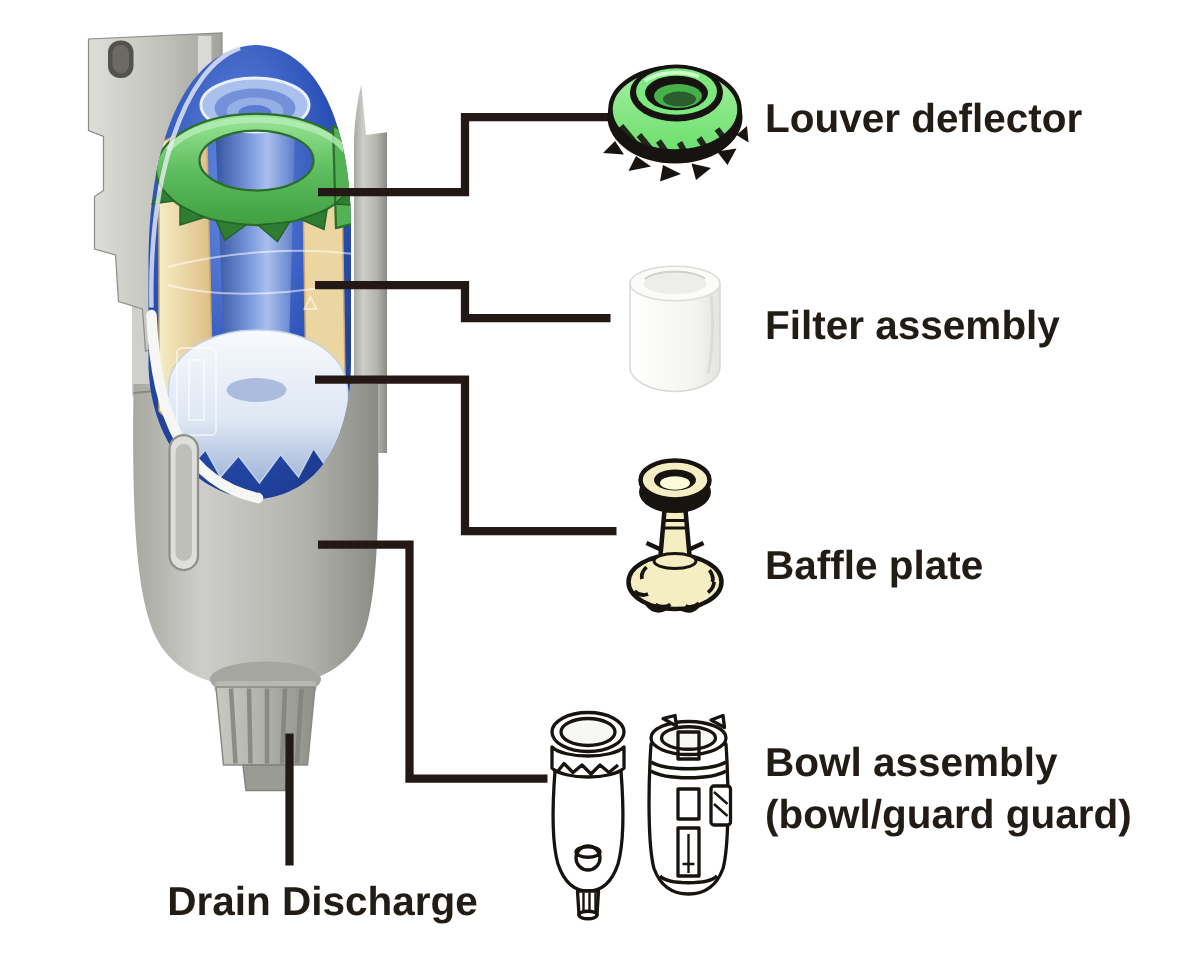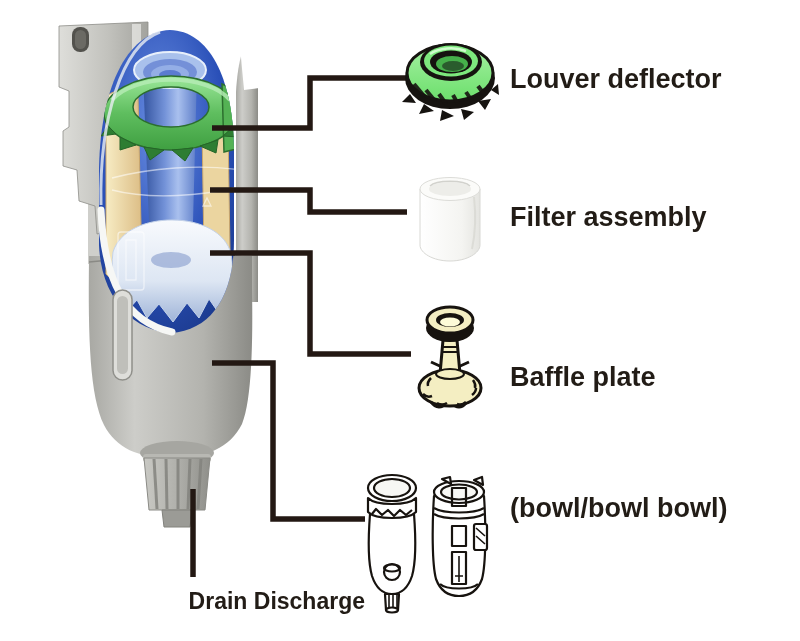--- a/index.html
+++ b/index.html
@@ -7,22 +7,22 @@
     position:relative;width:800px;height:641px;background:#ffffff;
     font-family:"Liberation Sans","DejaVu Sans",sans-serif;overflow:hidden;
   }
   .diagram-svg{position:absolute;left:0;top:0;}
   .part-label{
     position:absolute;left:510px;color:#221c16;font-weight:700;
     font-size:27px;line-height:30px;letter-spacing:0px;white-space:nowrap;
   }
   .part-label.two-line{line-height:35px;}
   .drain-label{
-    position:absolute;left:65px;top:586px;width:300px;text-align:right;
-    color:#221c16;font-weight:700;font-size:23px;line-height:30px;white-space:nowrap;
+    position:absolute;left:65px;top:586px;width:300px;text-align:center;
+    color:#221c16;font-weight:700;font-size:27px;line-height:30px;white-space:nowrap;
   }
 </style>
 </head>
 <body>
 
 <div class="canvas">
 
   <svg class="diagram-svg" width="800" height="641" viewBox="0 0 800 641">
     <defs>
       <linearGradient id="gBlock" x1="0" y1="0" x2="1" y2="0">
@@ -251,17 +251,18 @@
     </g>
   </svg>
 
   <div class="part-label" style="top:64px;">Louver deflector</div>
 
   <div class="part-label" style="top:202px;">Filter assembly</div>
 
   <div class="part-label" style="top:341px;margin-top:21px;">Baffle plate</div>
 
   <div class="part-label two-line" style="top:491px;">
-    <span style="display:block;">(bowl/bowl bowl)</span>
+    <span style="display:block;">Bowl assembly</span>
+    <span style="display:block;">(bowl/guard guard)</span>
   </div>
 
   <div class="drain-label">Drain Discharge</div>
 </div>
 
 </body></html>

